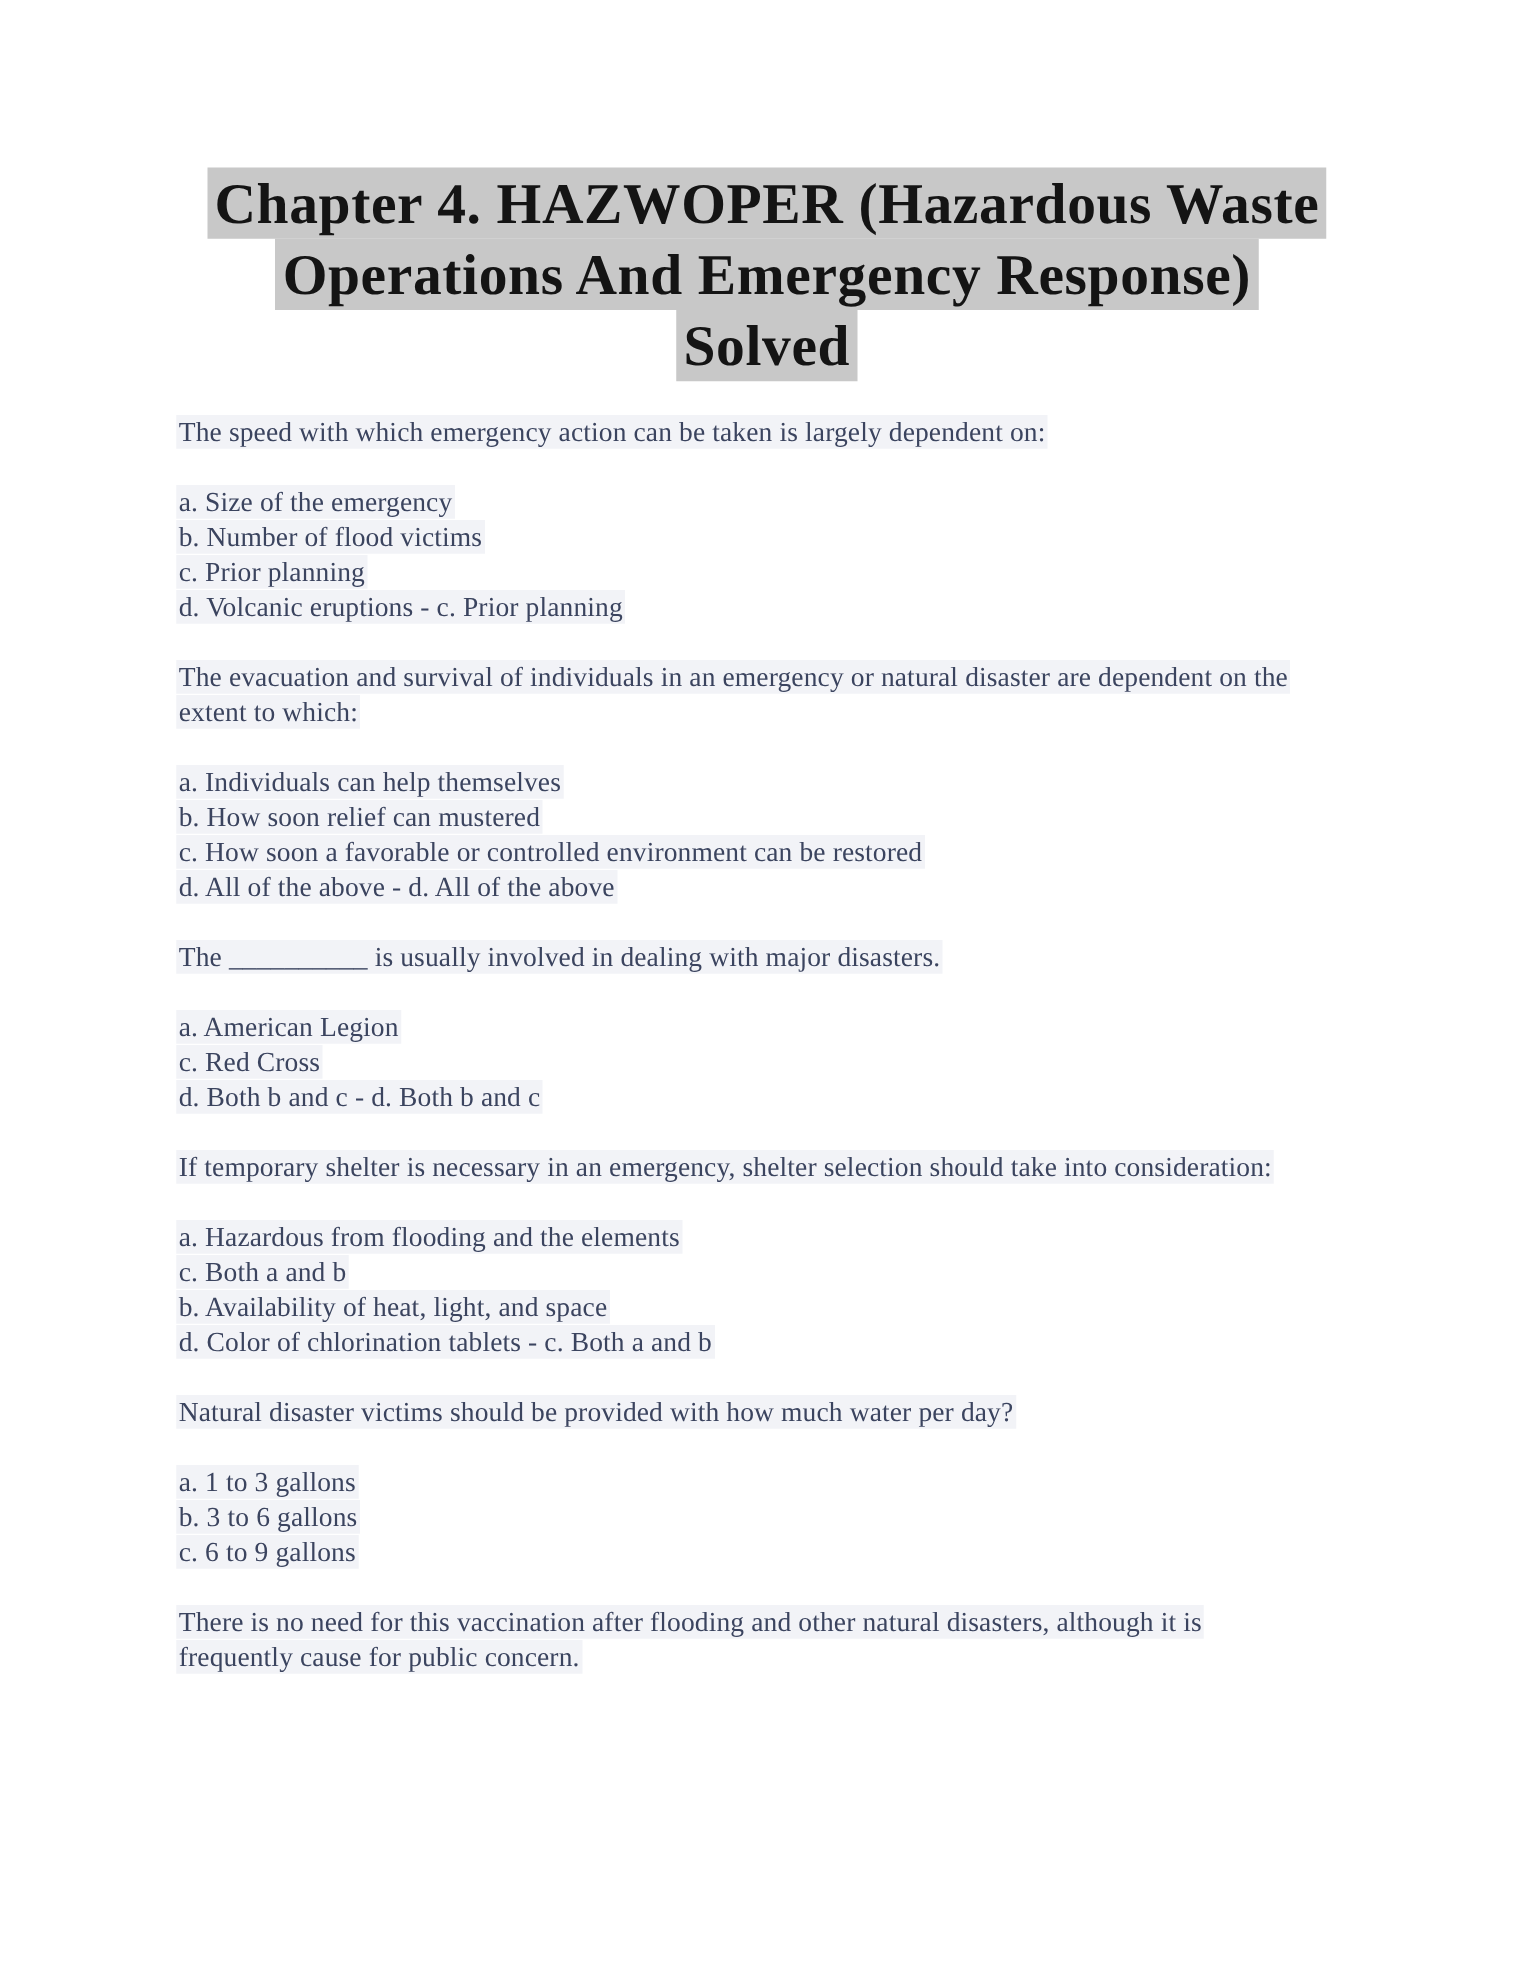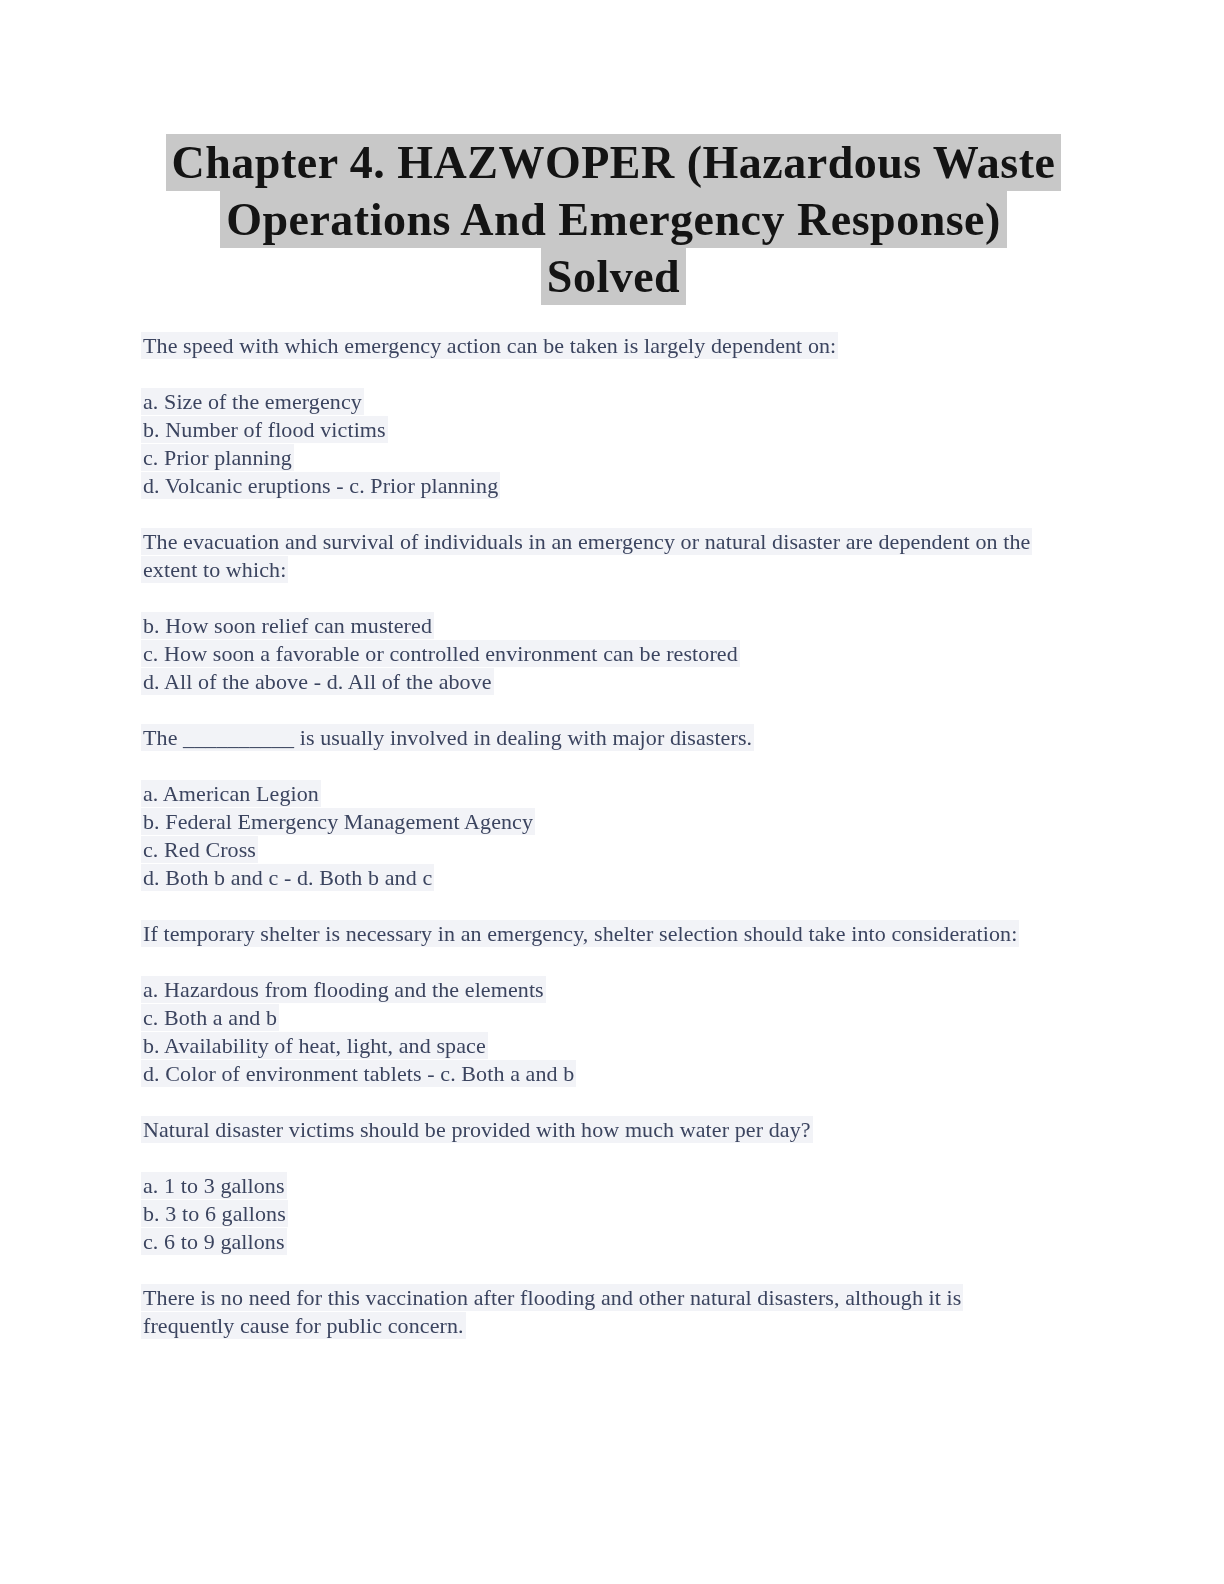--- a/index.html
+++ b/index.html
@@ -76,43 +76,43 @@
         <span class="line"><span class="hl">a. Size of the emergency</span></span>
         <span class="line"><span class="hl">b. Number of flood victims</span></span>
         <span class="line"><span class="hl">c. Prior planning</span></span>
         <span class="line"><span class="hl">d. Volcanic eruptions - c. Prior planning</span></span>
       </div>
     </div>
 
     <div>
       <p class="para"><span class="hl">The evacuation and survival of individuals in an emergency or natural disaster are dependent on the extent to which:</span></p>
       <div class="options para">
+        <span class="line"><span class="hl">a. Individuals can help themselves</span></span>
         <span class="line"><span class="hl">b. How soon relief can mustered</span></span>
         <span class="line"><span class="hl">c. How soon a favorable or controlled environment can be restored</span></span>
         <span class="line"><span class="hl">d. All of the above - d. All of the above</span></span>
       </div>
     </div>
 
     <div>
       <p class="para"><span class="hl">The __________ is usually involved in dealing with major disasters.</span></p>
       <div class="options para">
         <span class="line"><span class="hl">a. American Legion</span></span>
-        <span class="line"><span class="hl">b. Federal Emergency Management Agency</span></span>
         <span class="line"><span class="hl">c. Red Cross</span></span>
         <span class="line"><span class="hl">d. Both b and c - d. Both b and c</span></span>
       </div>
     </div>
 
     <div>
       <p class="para"><span class="hl">If temporary shelter is necessary in an emergency, shelter selection should take into consideration:</span></p>
       <div class="options para">
         <span class="line"><span class="hl">a. Hazardous from flooding and the elements</span></span>
         <span class="line"><span class="hl">c. Both a and b</span></span>
         <span class="line"><span class="hl">b. Availability of heat, light, and space</span></span>
-        <span class="line"><span class="hl">d. Color of environment tablets - c. Both a and b</span></span>
+        <span class="line"><span class="hl">d. Color of chlorination tablets - c. Both a and b</span></span>
       </div>
     </div>
 
     <div>
       <p class="para"><span class="hl">Natural disaster victims should be provided with how much water per day?</span></p>
       <div class="options para">
         <span class="line"><span class="hl">a. 1 to 3 gallons</span></span>
         <span class="line"><span class="hl">b. 3 to 6 gallons</span></span>
         <span class="line"><span class="hl">c. 6 to 9 gallons</span></span>
       </div>

